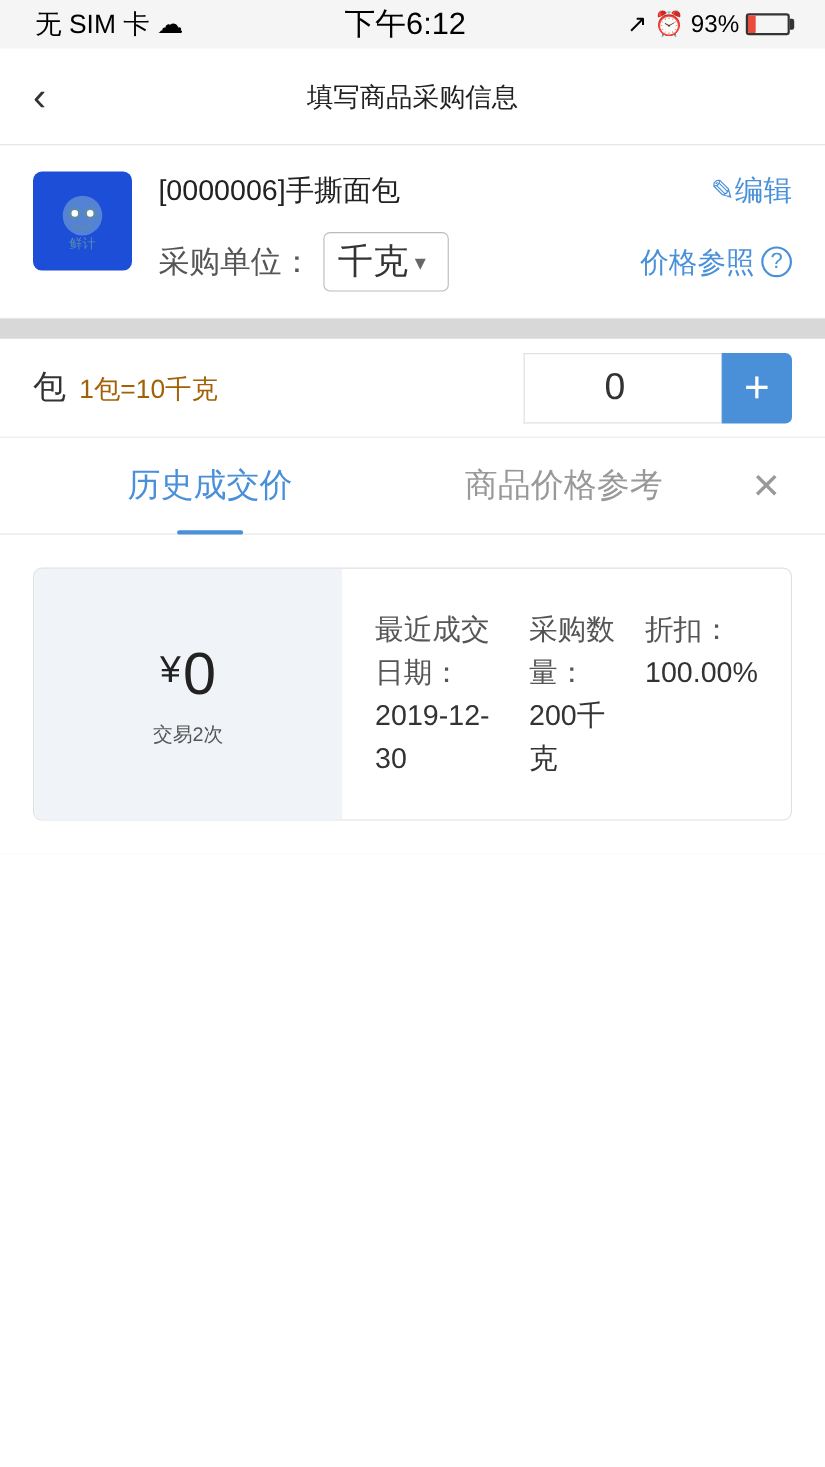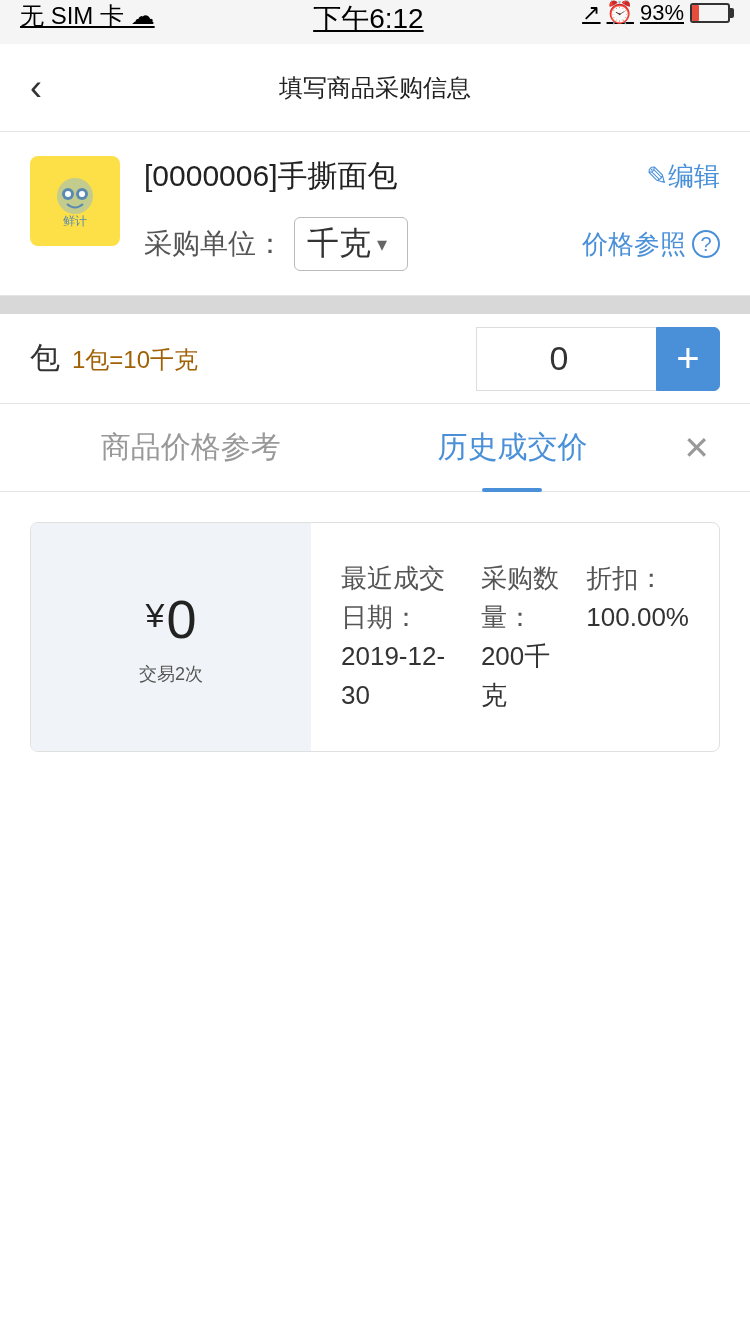--- a/index.html
+++ b/index.html
@@ -11,26 +11,25 @@
       background: #f0f0f0;
       overflow-x: hidden;
     }
 
     
     .status-bar {
       width: 750px;
       height: 44px;
       background: #f5f5f5;
       display: flex;
-      align-items: flex-start;
+      align-items: center;
       justify-content: space-between;
-      padding: 0 20px;
+      padding: 0 32px;
       font-size: 24px;
       color: #000;
-      text-decoration: underline;
     }
     .status-left { display: flex; align-items: center; gap: 8px; }
     .status-center { font-size: 28px; font-weight: 400; }
     .status-right { display: flex; align-items: center; gap: 6px; font-size: 22px; }
     .battery {
       width: 40px; height: 20px; border: 2px solid #333; border-radius: 3px;
       position: relative; display: inline-flex; align-items: center;
     }
     .battery::after {
       content: ''; position: absolute; right: -6px; top: 50%;
@@ -73,36 +72,36 @@
       margin-top: 0;
       padding: 24px 30px;
       display: flex;
       align-items: flex-start;
       gap: 24px;
       border-bottom: 1px solid #e5e5e5;
     }
     .product-logo {
       width: 90px;
       height: 90px;
-      background: #fde047;
+      background: #1d4ed8;
       border-radius: 8px;
       display: flex;
       align-items: center;
       justify-content: center;
       flex-shrink: 0;
     }
     .product-logo svg { width: 60px; height: 60px; }
     .product-info { flex: 1; }
     .product-name-row {
       display: flex;
       align-items: center;
       justify-content: space-between;
     }
     .product-name {
-      font-size: 30px;
+      font-size: 26px;
       color: #222;
       font-weight: 500;
     }
     .edit-btn {
       font-size: 26px;
       color: #4a90d9;
       display: flex;
       align-items: center;
       gap: 4px;
     }
@@ -370,25 +369,25 @@
     <span class="qty-conversion">1包=10千克</span>
   </div>
   <div class="qty-input-area">
     <input class="qty-input" type="number" value="0" style="">
     <div class="qty-plus">+</div>
   </div>
 </div>
 
 <div class="tabs-container">
   <div class="tabs-header">
+    <div class="tab-item active">
+      <span>历史成交价</span>
+    </div>
     <div class="tab-item">
       <span>商品价格参考</span>
-    </div>
-    <div class="tab-item active">
-      <span>历史成交价</span>
     </div>
     <div class="tab-close">✕</div>
   </div>
 
   <div class="trade-content">
     <div class="trade-card">
       <div class="trade-left">
         <div class="trade-price">
           <span class="currency">¥</span>
           <span>0</span>

